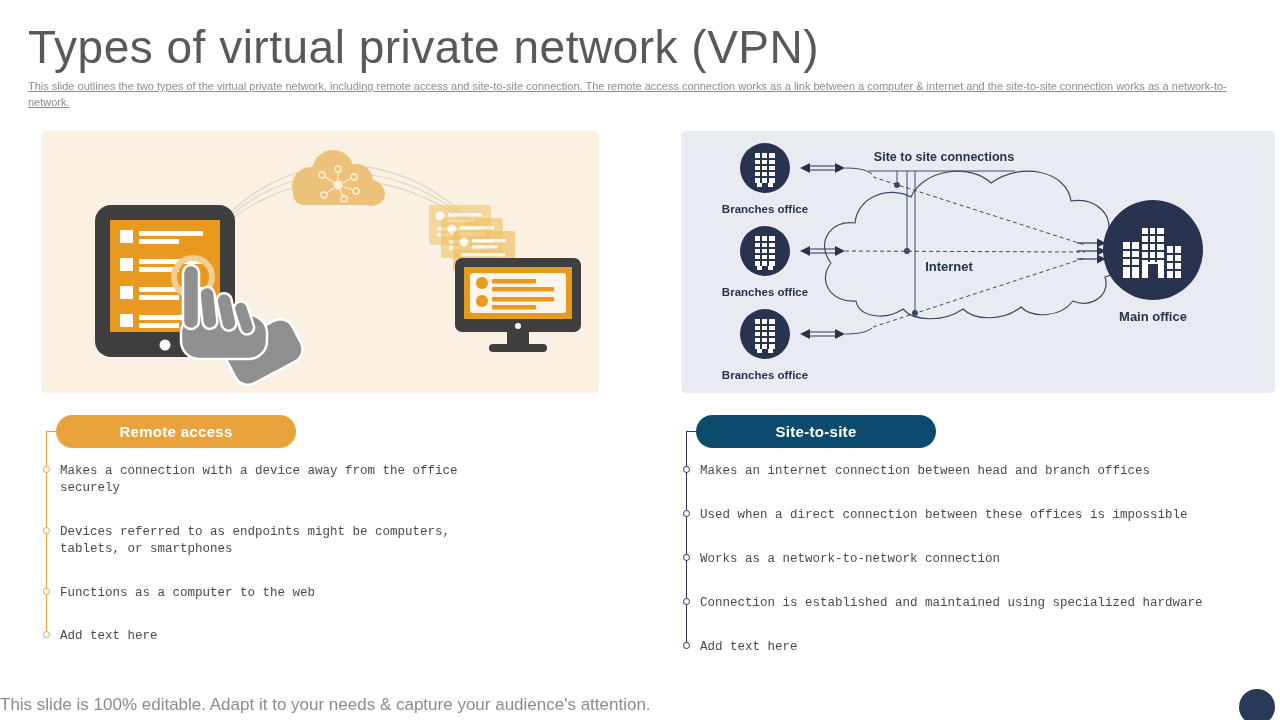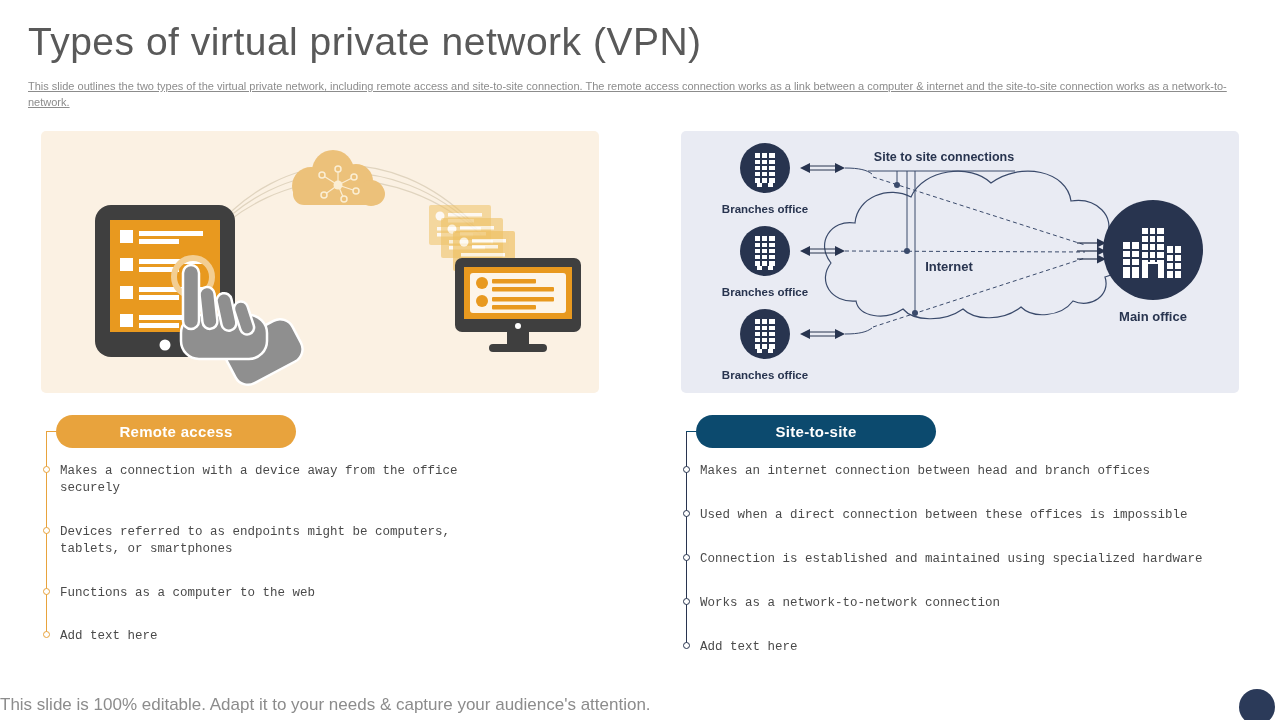--- a/index.html
+++ b/index.html
@@ -1,28 +1,28 @@
 <!DOCTYPE html>
 <html><head>
 <meta charset="utf-8">
 <style>
   html,body{margin:0;padding:0;background:#fff;}
   .slide{position:relative;width:1280px;height:720px;background:#ffffff;overflow:hidden;
          font-family:"Liberation Sans", sans-serif;}
 
   
-  .title{position:absolute;left:28px;top:20px;font-size:39px;font-weight:400;
+  .title{position:absolute;left:28px;top:20px;font-size:46px;font-weight:400;
          color:#595959;letter-spacing:.5px;}
   .subtitle{position:absolute;left:28px;top:79px;width:1226px;font-size:11px;
             line-height:1.45;color:#8C8C8C;text-decoration:underline;}
 
   
   .panel{position:absolute;top:131px;width:558px;height:262px;border-radius:5px;}
   .panel.cream{left:41px;background:#FBF1E3;}
-  .panel.lav{left:681px;background:#E9EBF3;}
+  .panel.lav{left:681px;background:#E9EBF3;padding-left:36px;}
   .panel svg{position:absolute;left:0;top:0;}
 
   
   .section{position:absolute;top:415px;width:600px;}
   .section.left{left:40px;}
   .section.right{left:680px;}
   .rail{position:absolute;left:6px;top:16px;bottom:8px;width:1px;}
   .section.left .rail{background:#E8A33D;}
   .section.right .rail{background:#28344F;}
   .pill{position:relative;margin-left:16px;width:240px;height:33px;border-radius:17px;
@@ -306,25 +306,25 @@
       <div class="li">
         <span class="dot n"></span>
         <span>Makes an internet connection between head and branch offices</span>
       </div>
       <div class="li">
         <span class="dot n"></span>
         <span>Used when a direct connection between these offices is impossible</span>
       </div>
       <div class="li">
         <span class="dot n"></span>
+        <span>Works as a network-to-network connection</span>
+      </div>
+      <div class="li">
+        <span class="dot n"></span>
         <span>Connection is established and maintained using specialized hardware</span>
-      </div>
-      <div class="li">
-        <span class="dot n"></span>
-        <span>Works as a network-to-network connection</span>
       </div>
       <div class="li">
         <span class="dot n"></span>
         <span>Add text here</span>
       </div>
     </div>
   </div>
 
   <div class="footer-text">This slide is 100% editable. Adapt it to your needs &amp; capture your audience's attention.</div>
   <div class="corner-circle"></div>

